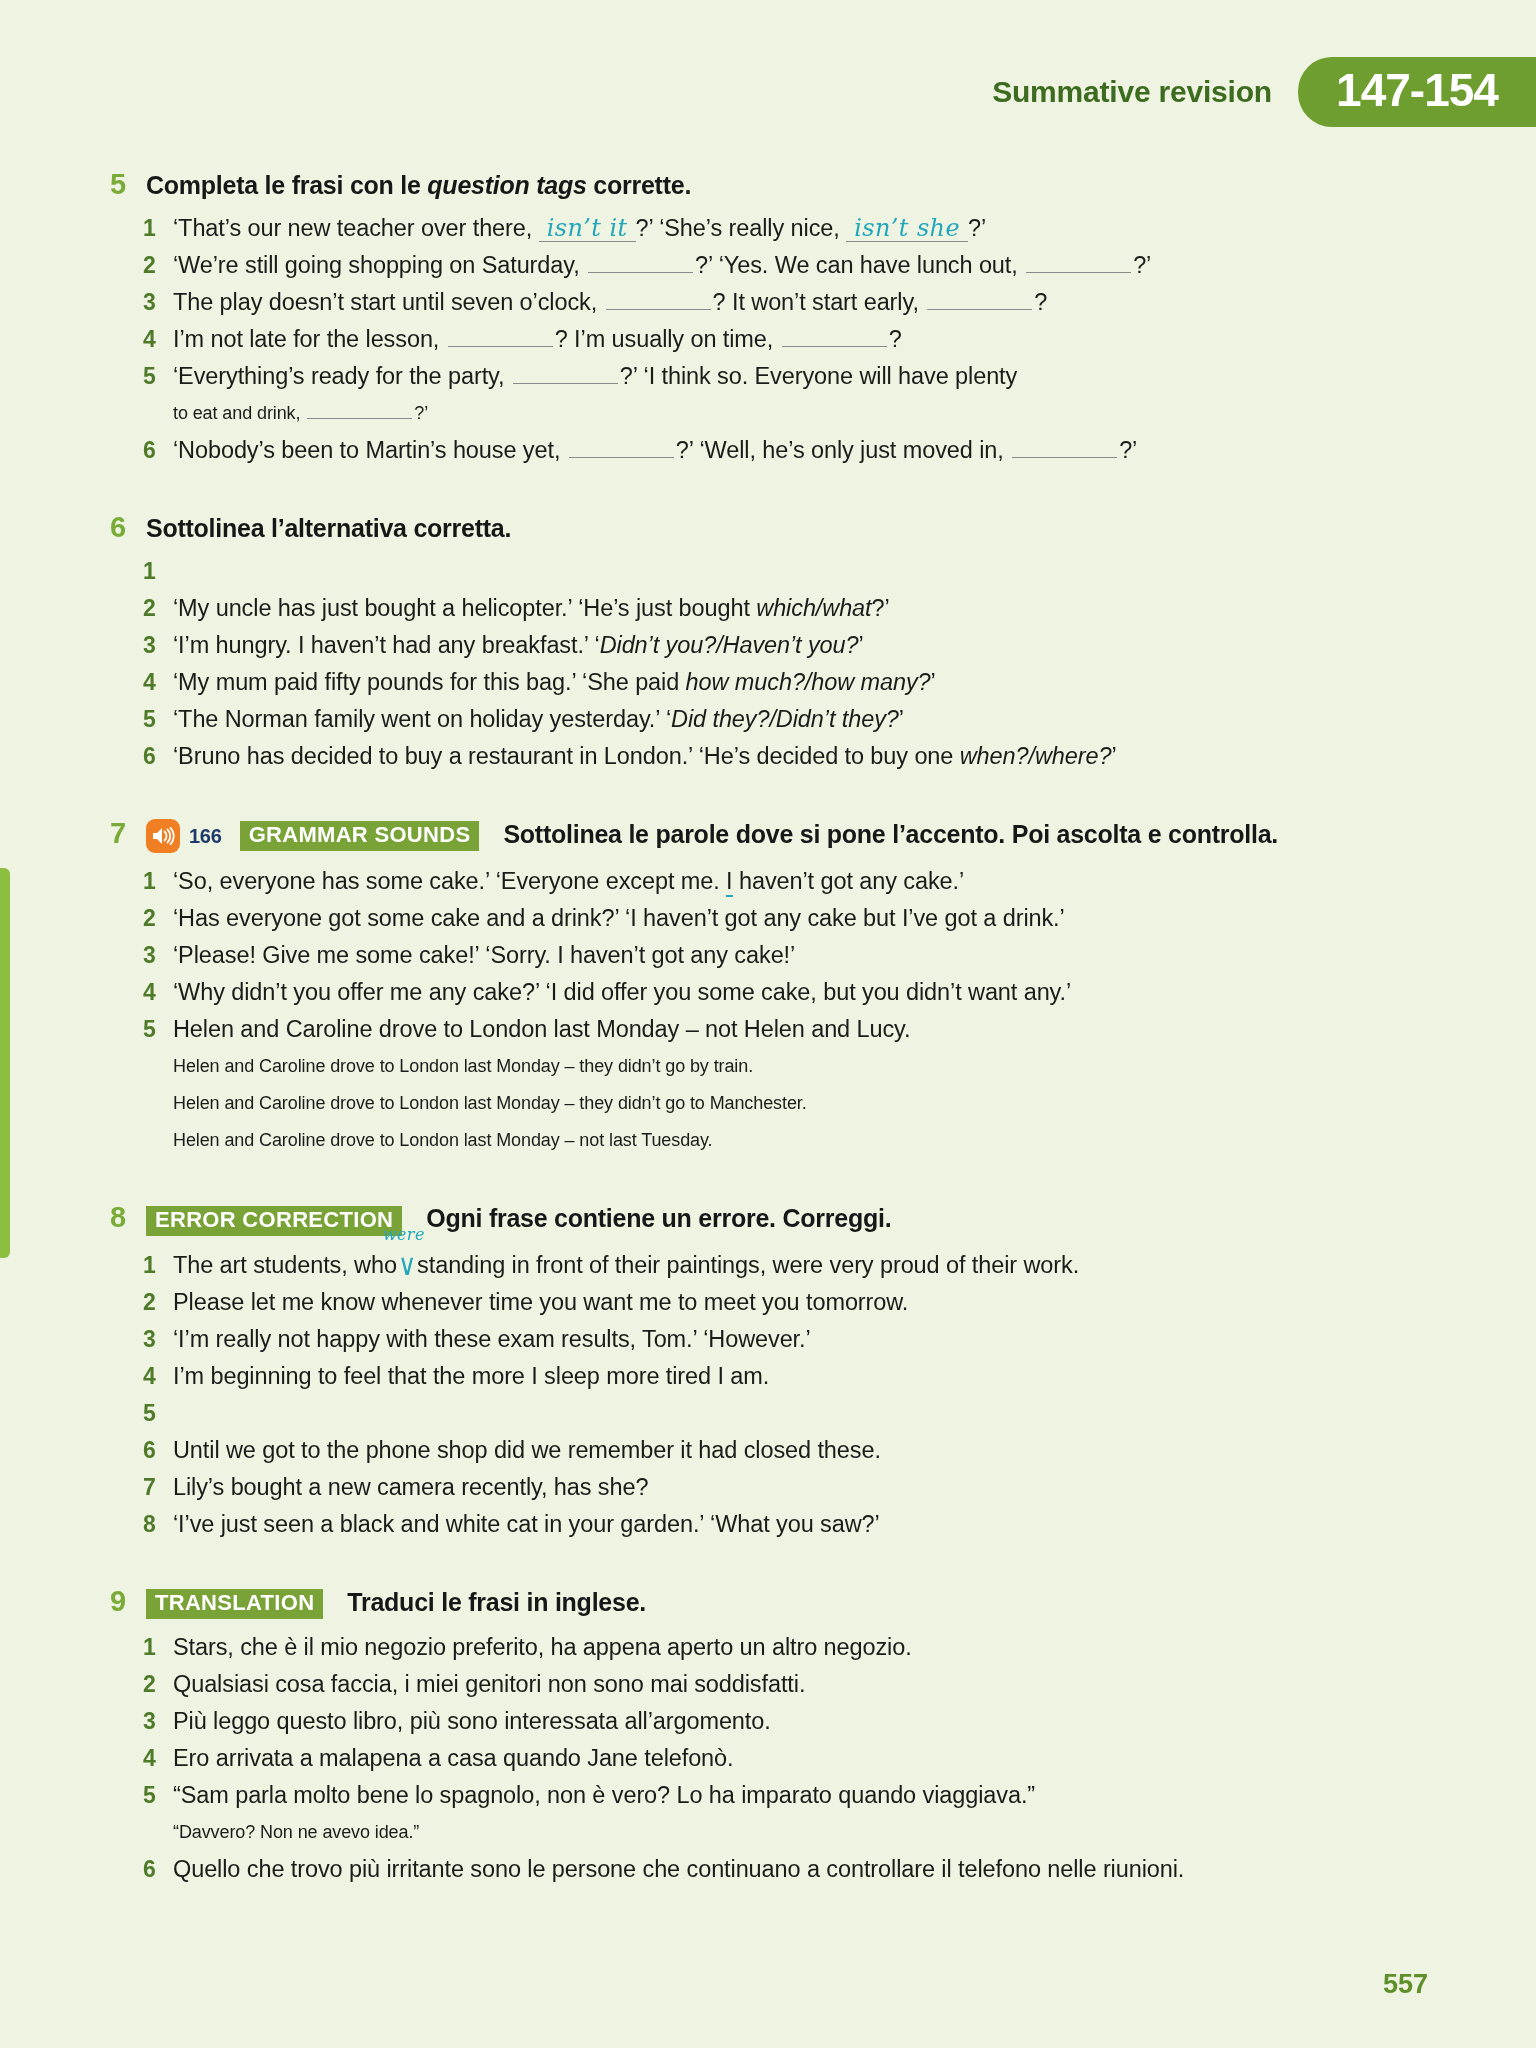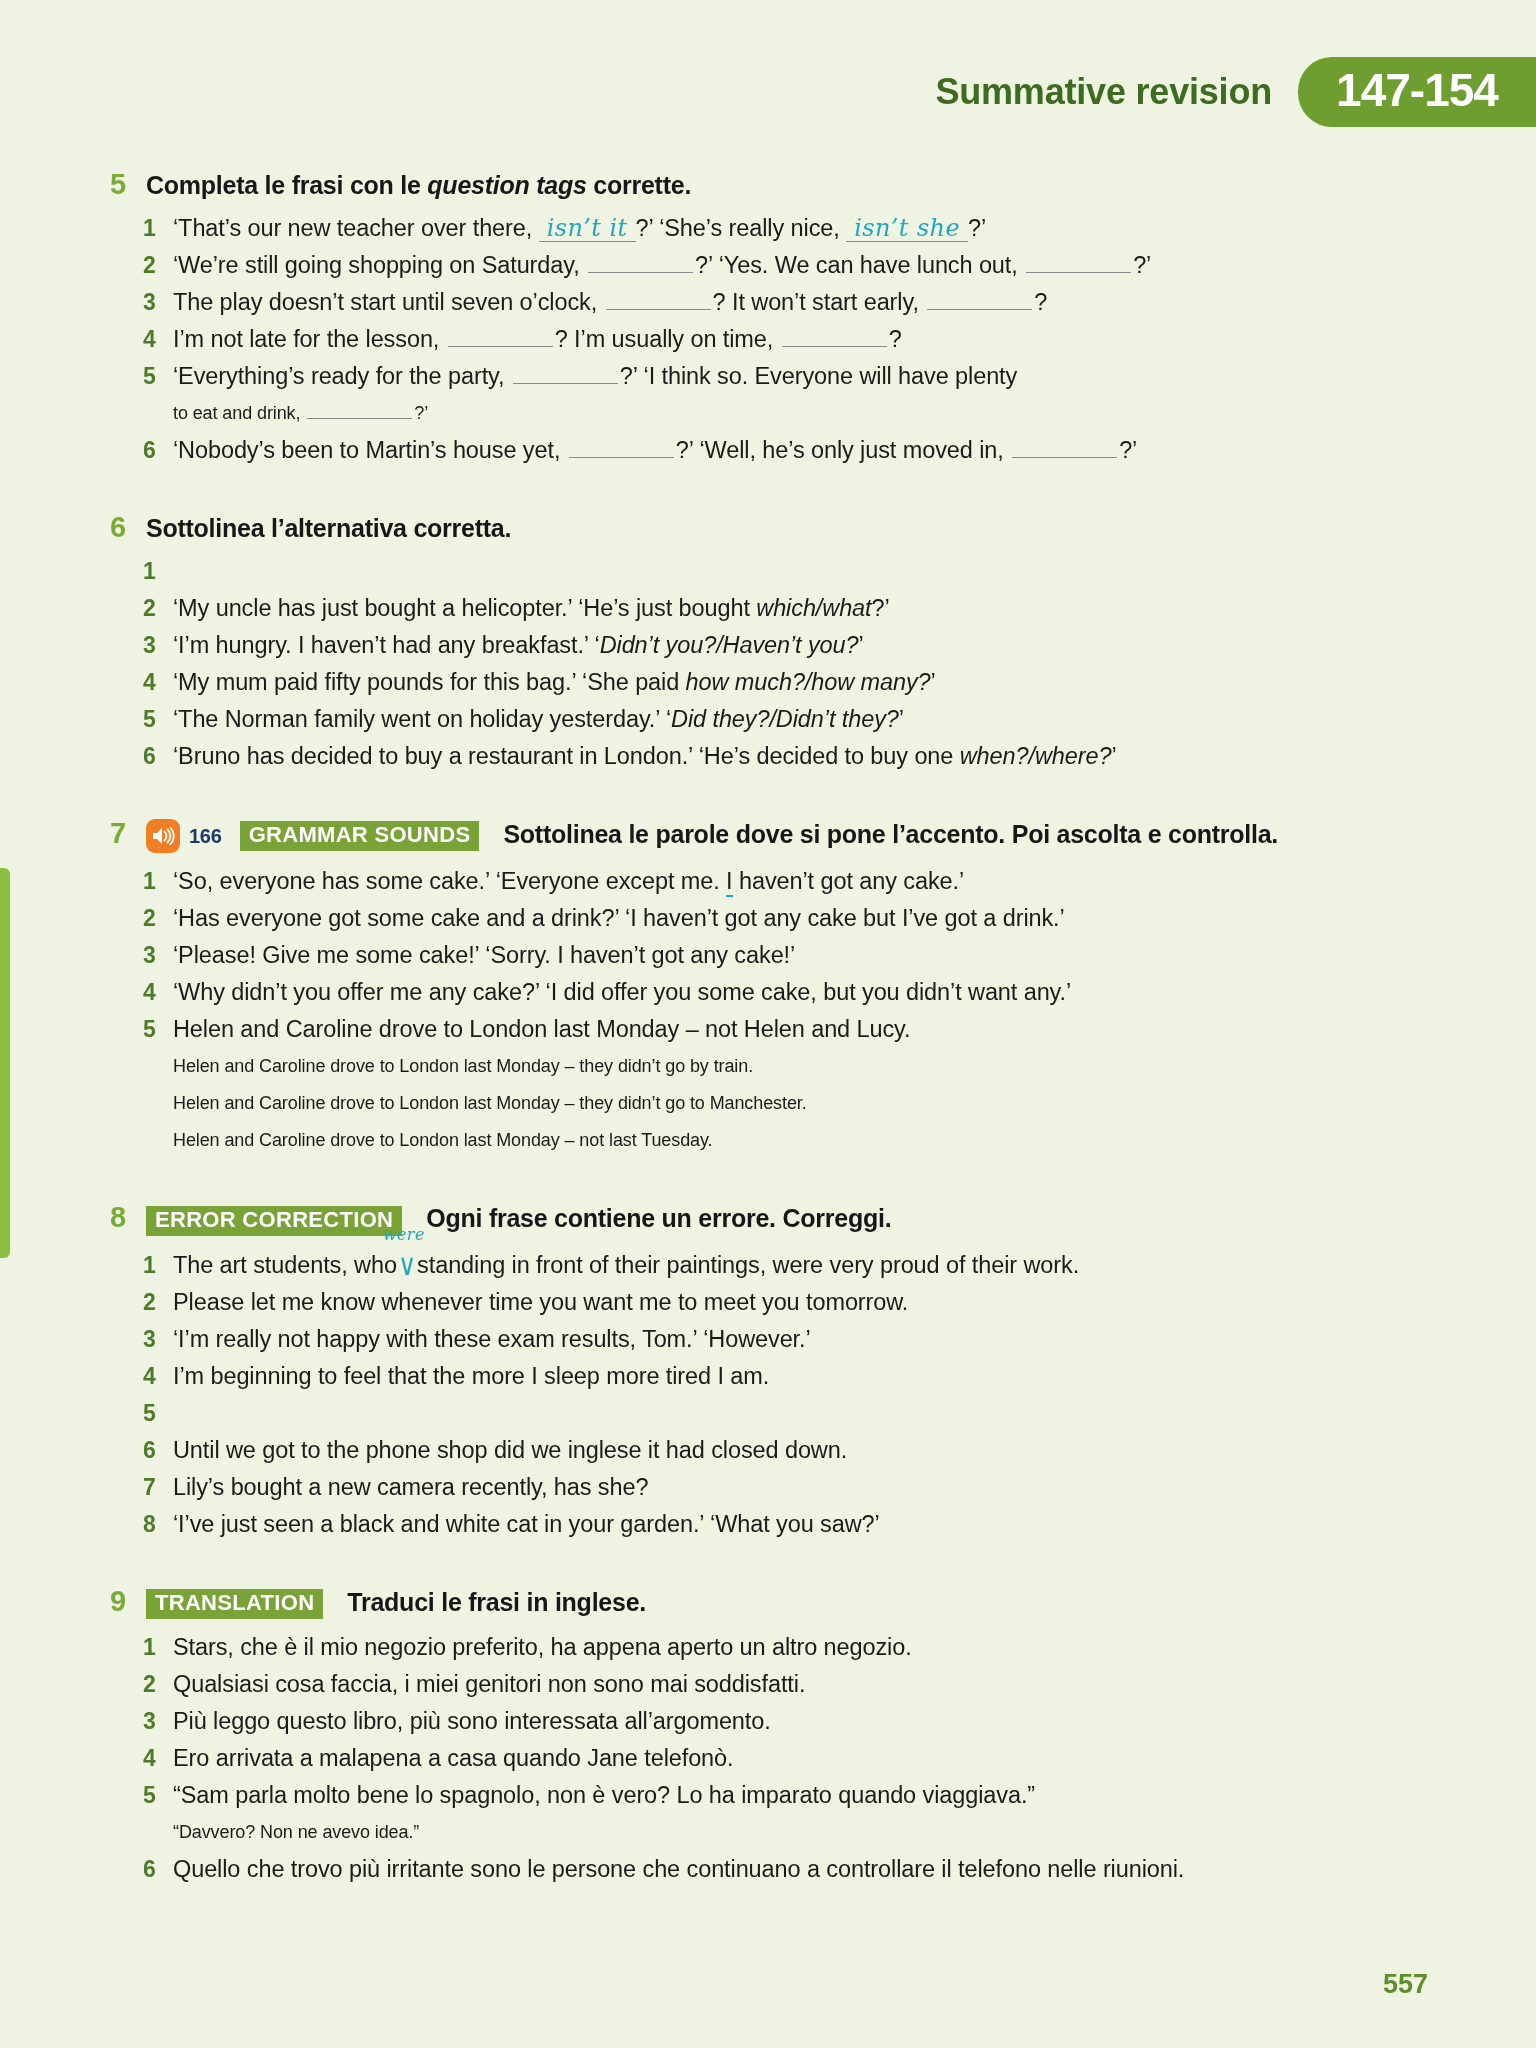--- a/index.html
+++ b/index.html
@@ -26,21 +26,21 @@
   }
   .header-inner {
     position: absolute;
     right: 0;
     top: 0;
     display: flex;
     align-items: center;
     height: 88px;
   }
   .header-title {
-    font-size: 36px;
+    font-size: 30px;
     font-weight: bold;
     color: #3d6b1f;
     letter-spacing: -0.2px;
     padding-right: 26px;
     white-space: nowrap;
   }
   .page-range-badge {
     background: #6d9e2f;
     color: #ffffff;
     font-size: 46px;
@@ -377,21 +377,21 @@
         </div>
         <div class="item">
           <span class="item-num">4</span>
           <span class="item-text">I’m beginning to feel that the more I sleep more tired I am.</span>
         </div>
         <div class="item">
           <span class="item-num">5</span>
         </div>
         <div class="item">
           <span class="item-num">6</span>
-          <span class="item-text">Until we got to the phone shop did we inglese it had closed down.</span>
+          <span class="item-text">Until we got to the phone shop did we remember it had closed these.</span>
         </div>
         <div class="item">
           <span class="item-num">7</span>
           <span class="item-text">Lily’s bought a new camera recently, has she?</span>
         </div>
         <div class="item">
           <span class="item-num">8</span>
           <span class="item-text">‘I’ve just seen a black and white cat in your garden.’ ‘What you saw?’</span>
         </div>
       </div>

